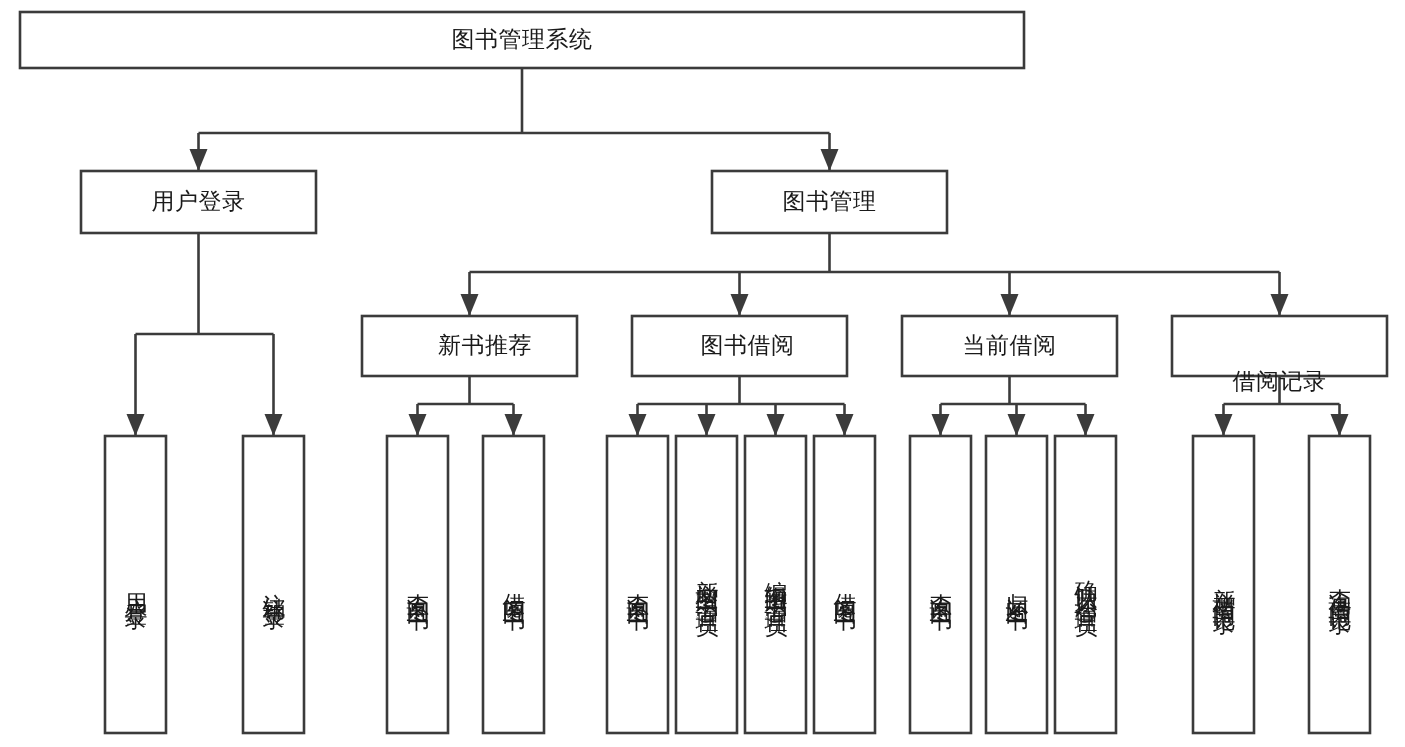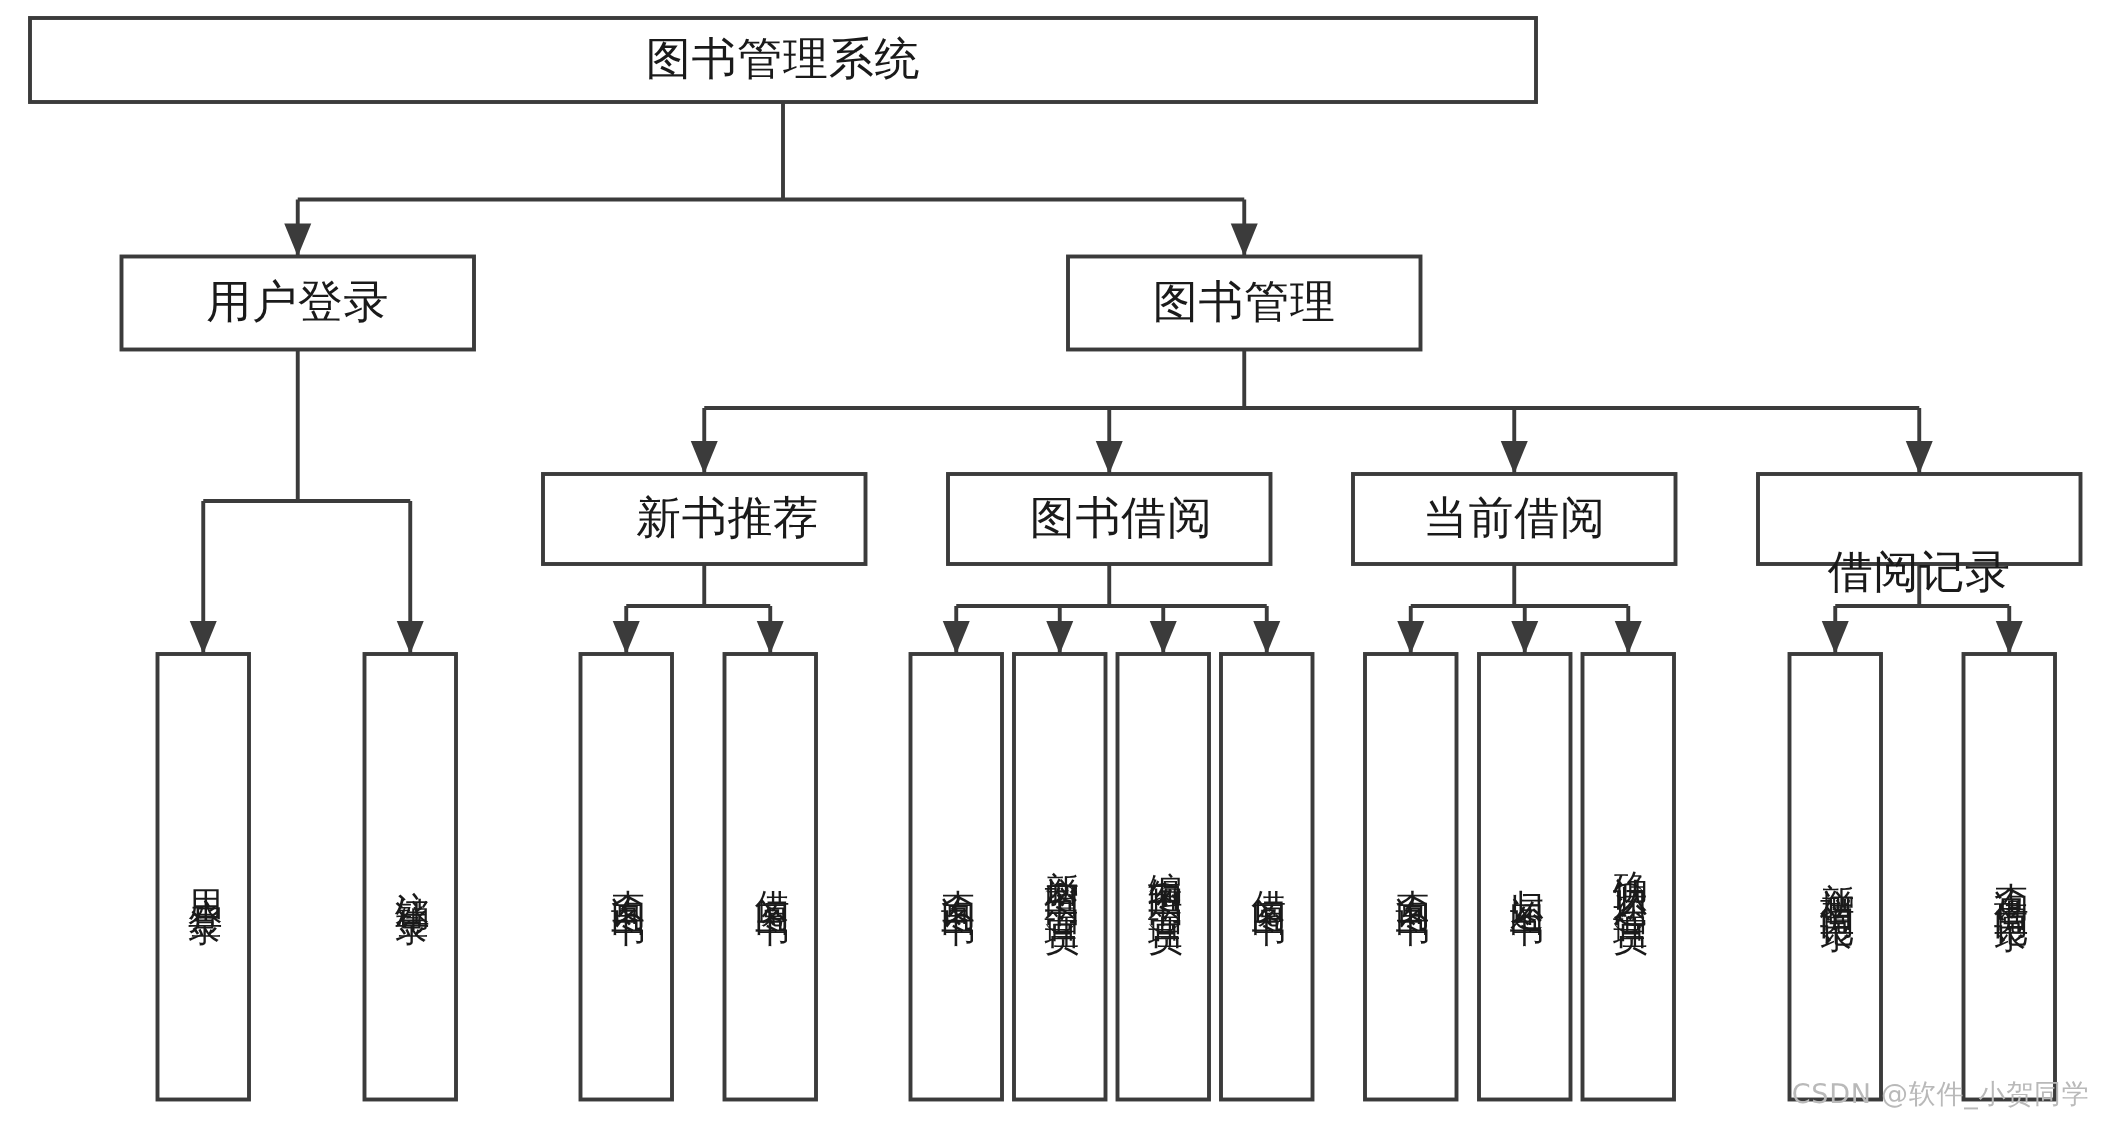--- a/index.html
+++ b/index.html
@@ -47,21 +47,21 @@
     align-items: center;
     justify-content: center;
     color: #1a1a1a;
     font-family: "DejaVu Sans", "Liberation Sans", sans-serif;
     line-height: 1.12;
     user-select: none;
     pointer-events: none;
   }
   .node-label.horizontal {
     writing-mode: horizontal-tb;
-    font-size: 30px;
+    font-size: 23px;
     letter-spacing: 0.5px;
   }
   .node-label.vertical {
     writing-mode: vertical-rl;
     text-orientation: upright;
     font-size: 23px;
     letter-spacing: 5px;
     align-items: center;
     justify-content: center;
     white-space: nowrap;
@@ -174,14 +174,13 @@
       <div class="node-label vertical" style="left: 607px; top: 436px; width: 61px; height: 297px;">查询图书</div>
       <div class="node-label vertical" style="left: 676px; top: 436px; width: 61px; height: 297px;">新增图书（管理员）</div>
       <div class="node-label vertical" style="left: 745px; top: 436px; width: 61px; height: 297px;">编辑图书（管理员）</div>
       <div class="node-label vertical" style="left: 814px; top: 436px; width: 61px; height: 297px;">借阅图书</div>
       <div class="node-label vertical" style="left: 910px; top: 436px; width: 61px; height: 297px;">查询图书</div>
       <div class="node-label vertical" style="left: 986px; top: 436px; width: 61px; height: 297px;">归还图书</div>
       <div class="node-label vertical" style="left: 1055px; top: 436px; width: 61px; height: 297px;">确认归还（管理员）</div>
       <div class="node-label vertical" style="left: 1193px; top: 436px; width: 61px; height: 297px;">新增借阅记录</div>
       <div class="node-label vertical" style="left: 1309px; top: 436px; width: 61px; height: 297px;">查询借阅记录</div>
     </div>
-  <div class="watermark">CSDN @软件_小贺同学</div>
 </div>
 
 </body></html>

